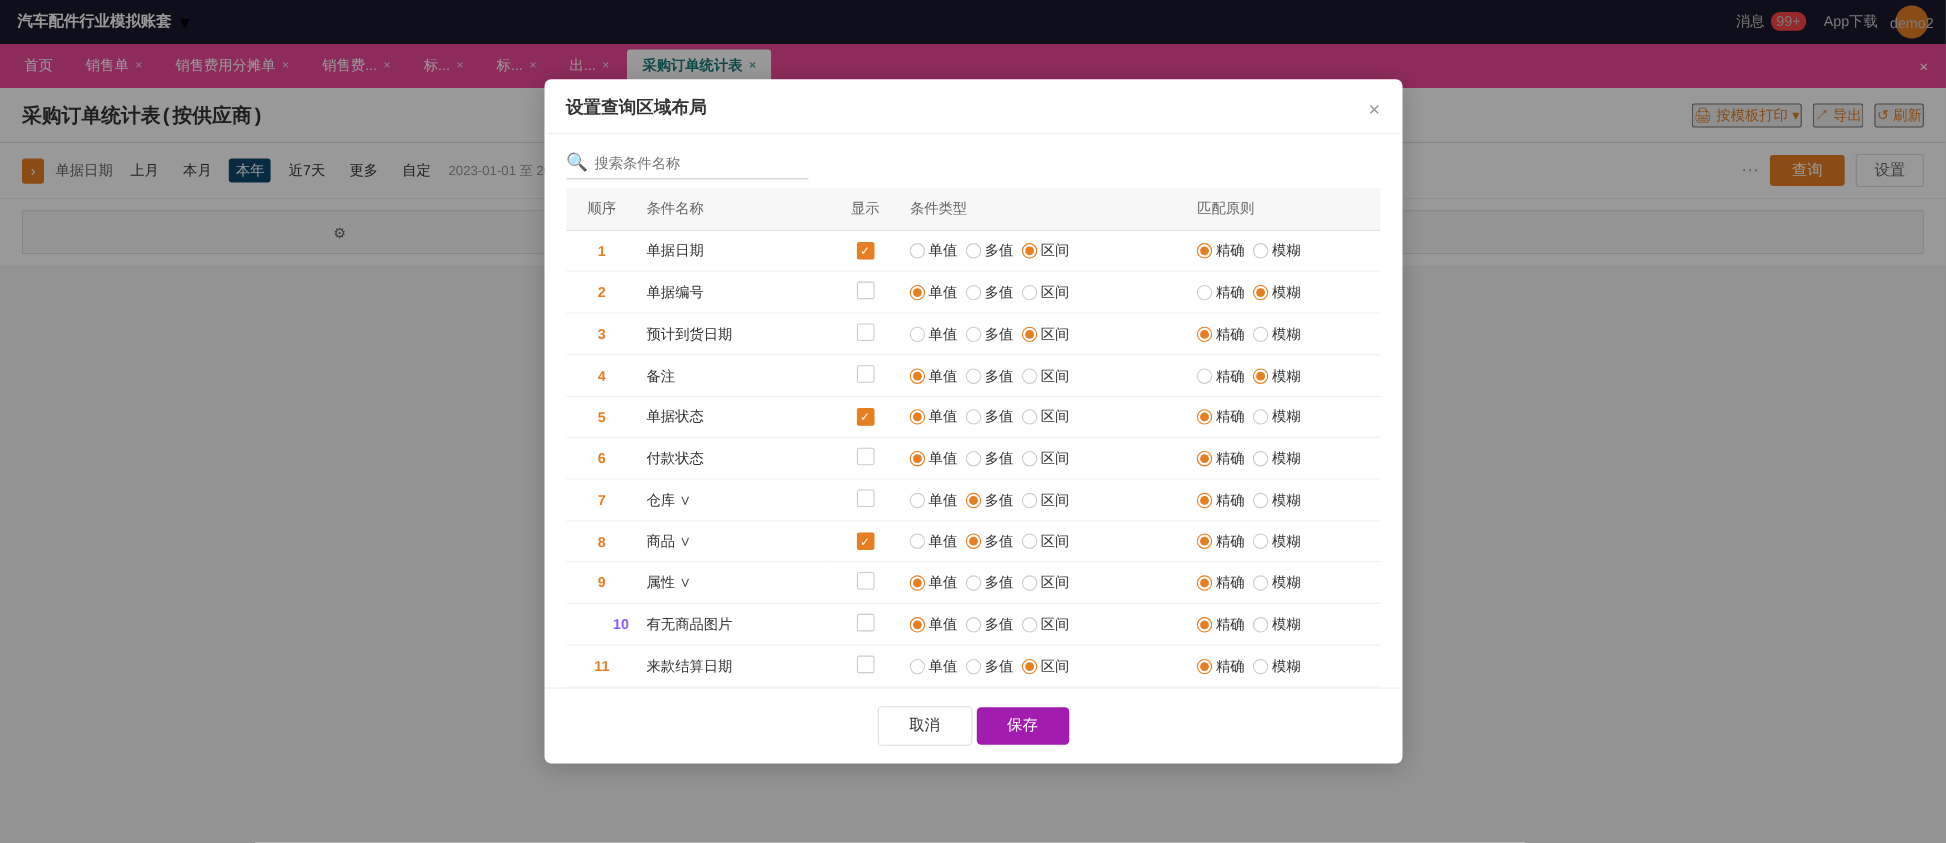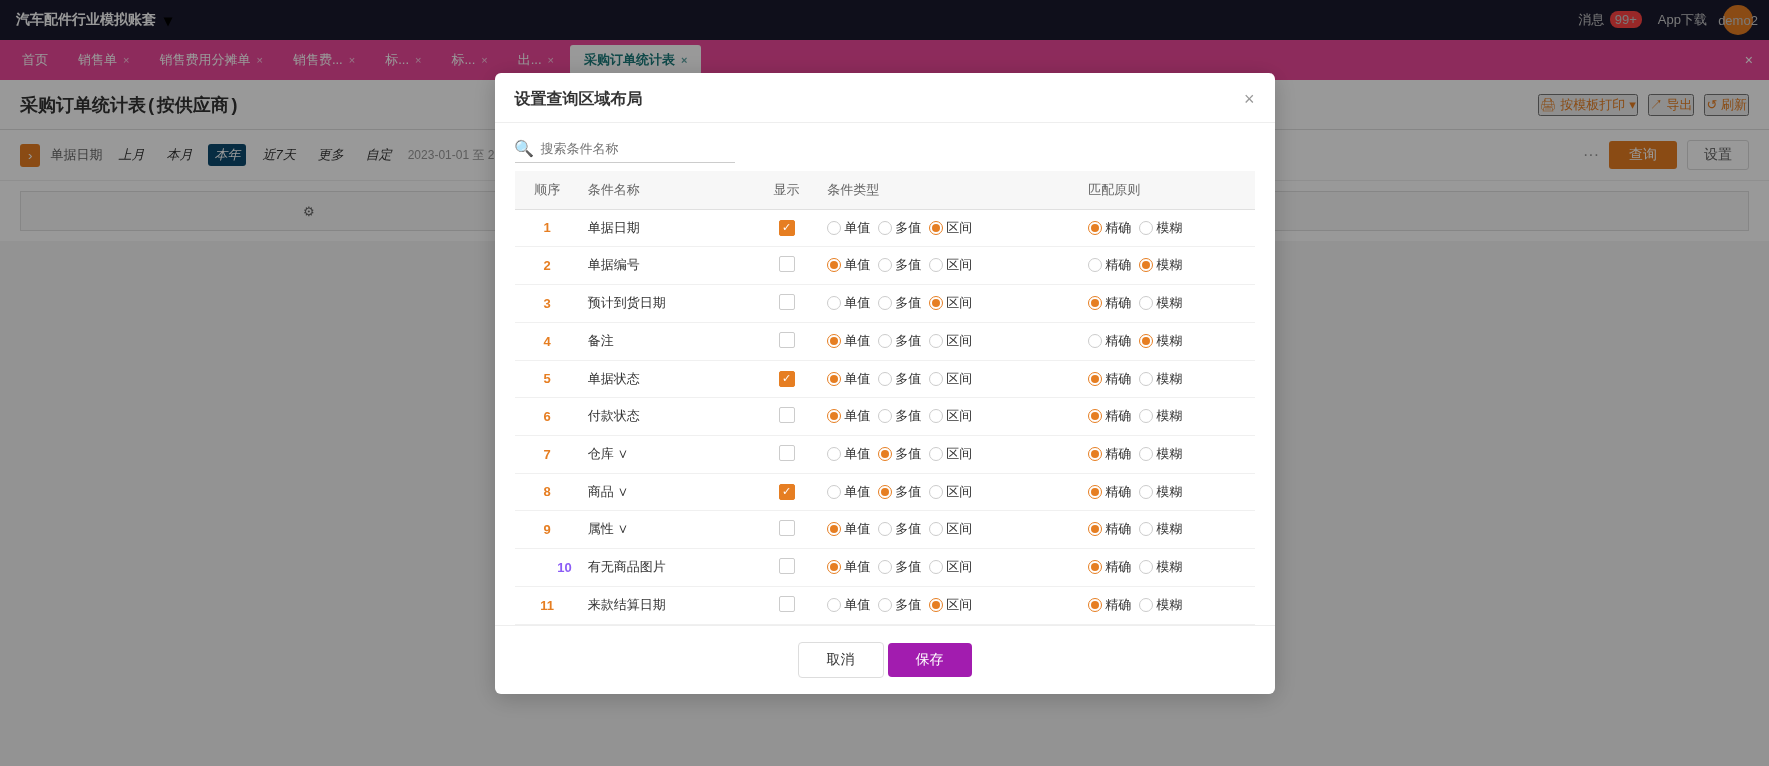--- a/index.html
+++ b/index.html
@@ -74,21 +74,21 @@
     .filter-bar {
       display: flex;
       align-items: center;
       padding: 10px 20px;
       gap: 10px;
       background: #fff;
       border-bottom: 1px solid #eee;
     }
     .filter-toggle { background: #e67e22; color: #fff; border: none; padding: 4px 8px; border-radius: 3px; cursor: pointer; }
     .filter-label { font-size: 13px; color: #666; }
-    .date-option { font-size: 13px; color: #333; cursor: pointer; padding: 2px 6px; font-style: italic; }
+    .date-option { font-size: 13px; color: #333; cursor: pointer; padding: 2px 6px; }
     .date-option.active { background: #0c4a6e; color: #fff; border-radius: 3px; }
     .date-range { font-size: 12px; color: #999; }
     .dots { color: #999; margin-left: auto; }
     .btn-query { background: #e67e22; color: #fff; border: none; padding: 5px 20px; border-radius: 3px; font-size: 14px; cursor: pointer; }
     .btn-set { background: #fff; color: #666; border: 1px solid #ddd; padding: 5px 16px; border-radius: 3px; font-size: 14px; cursor: pointer; }
 
     
     .table-area {
       padding: 10px 20px;
       background: #fff;

